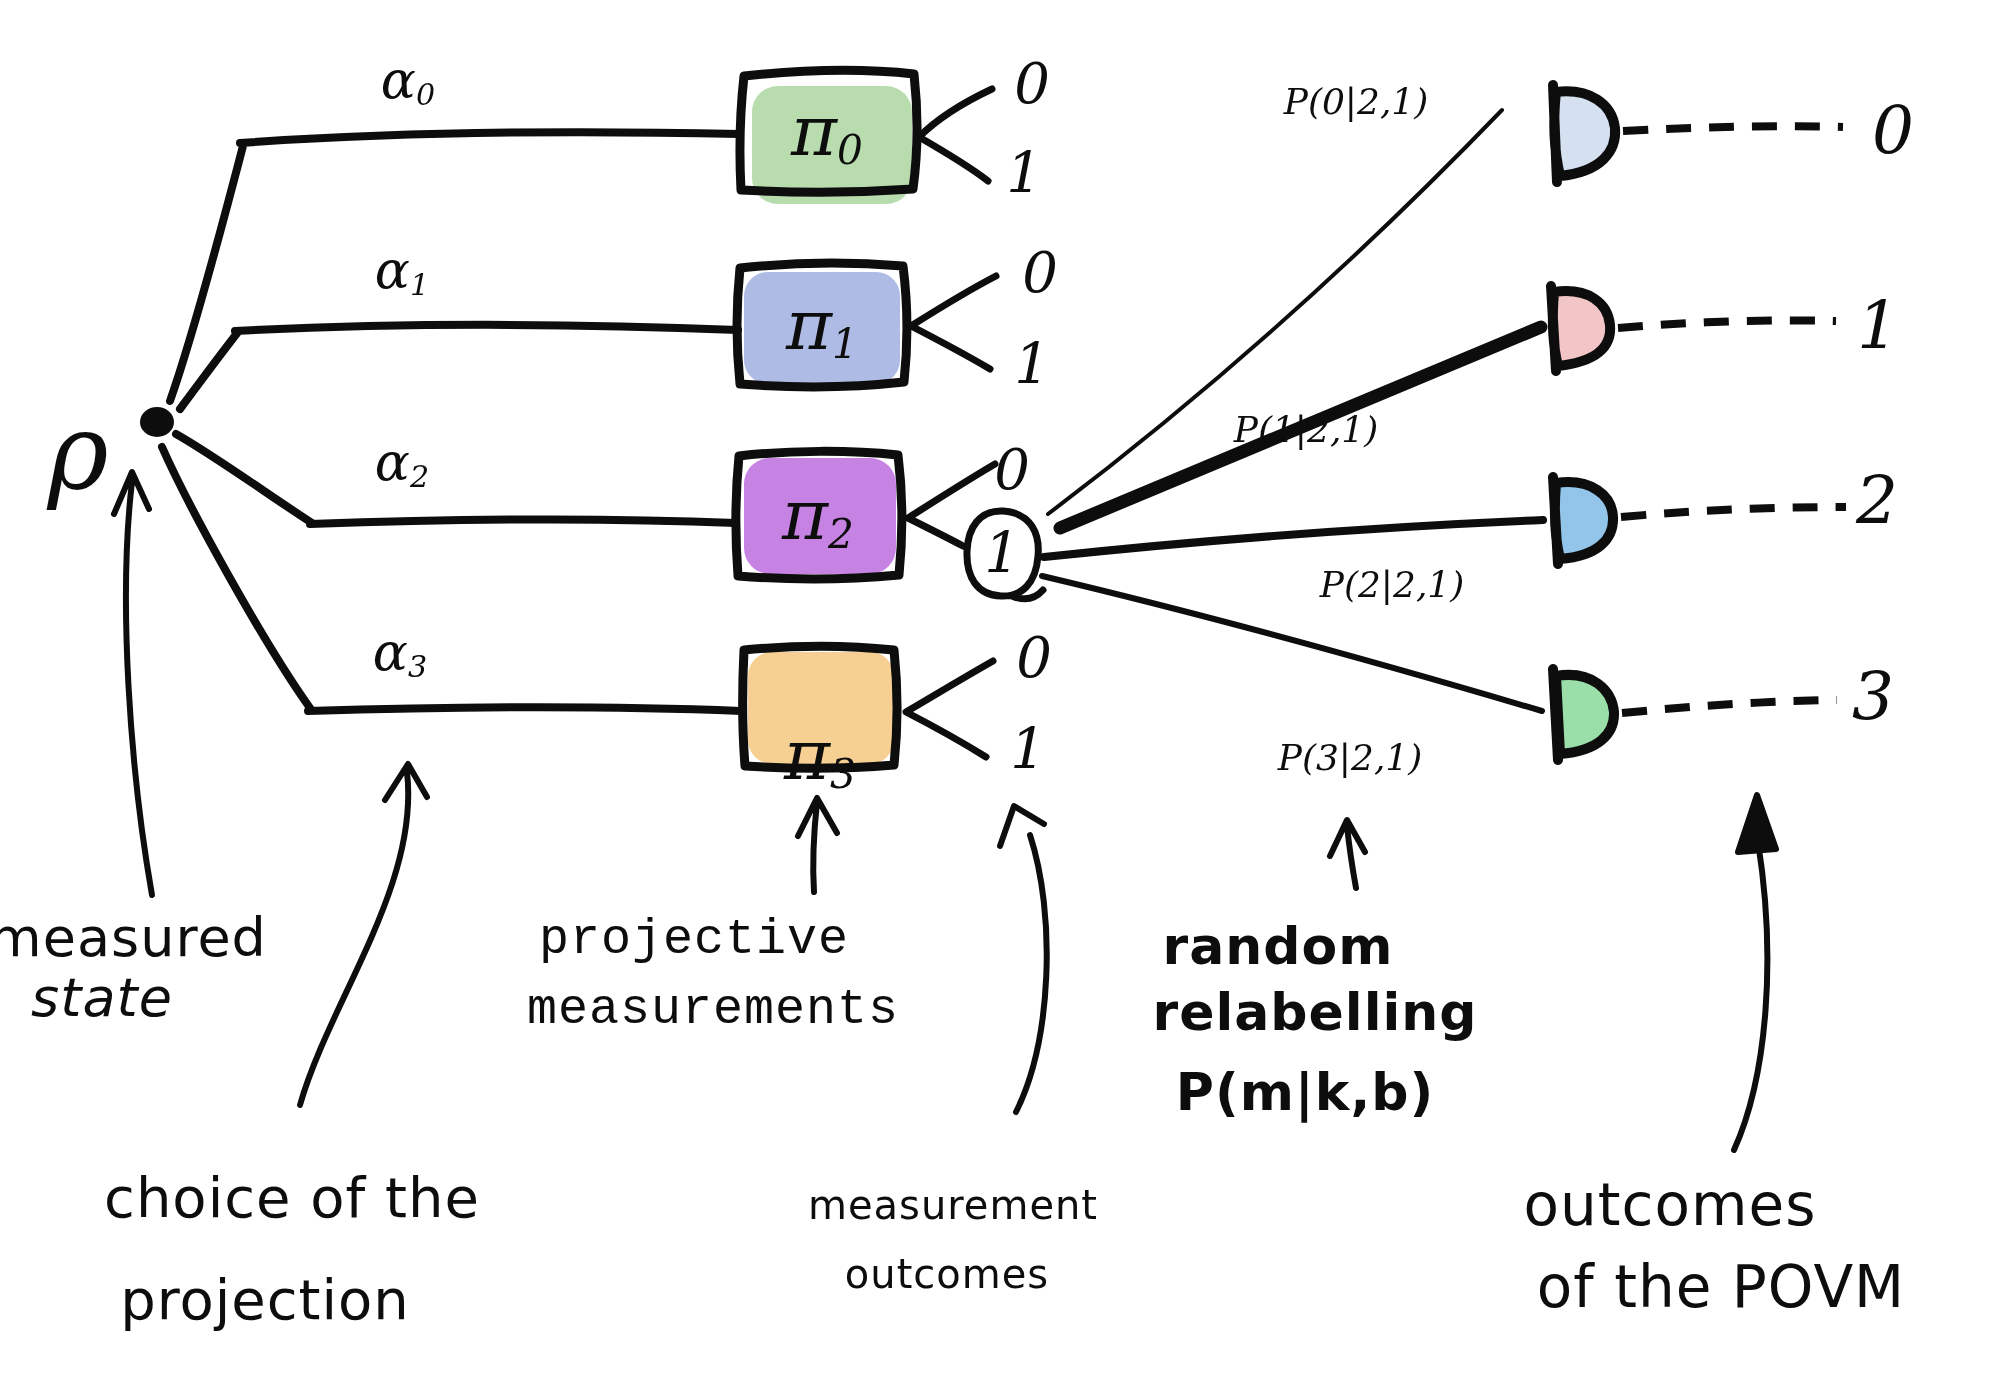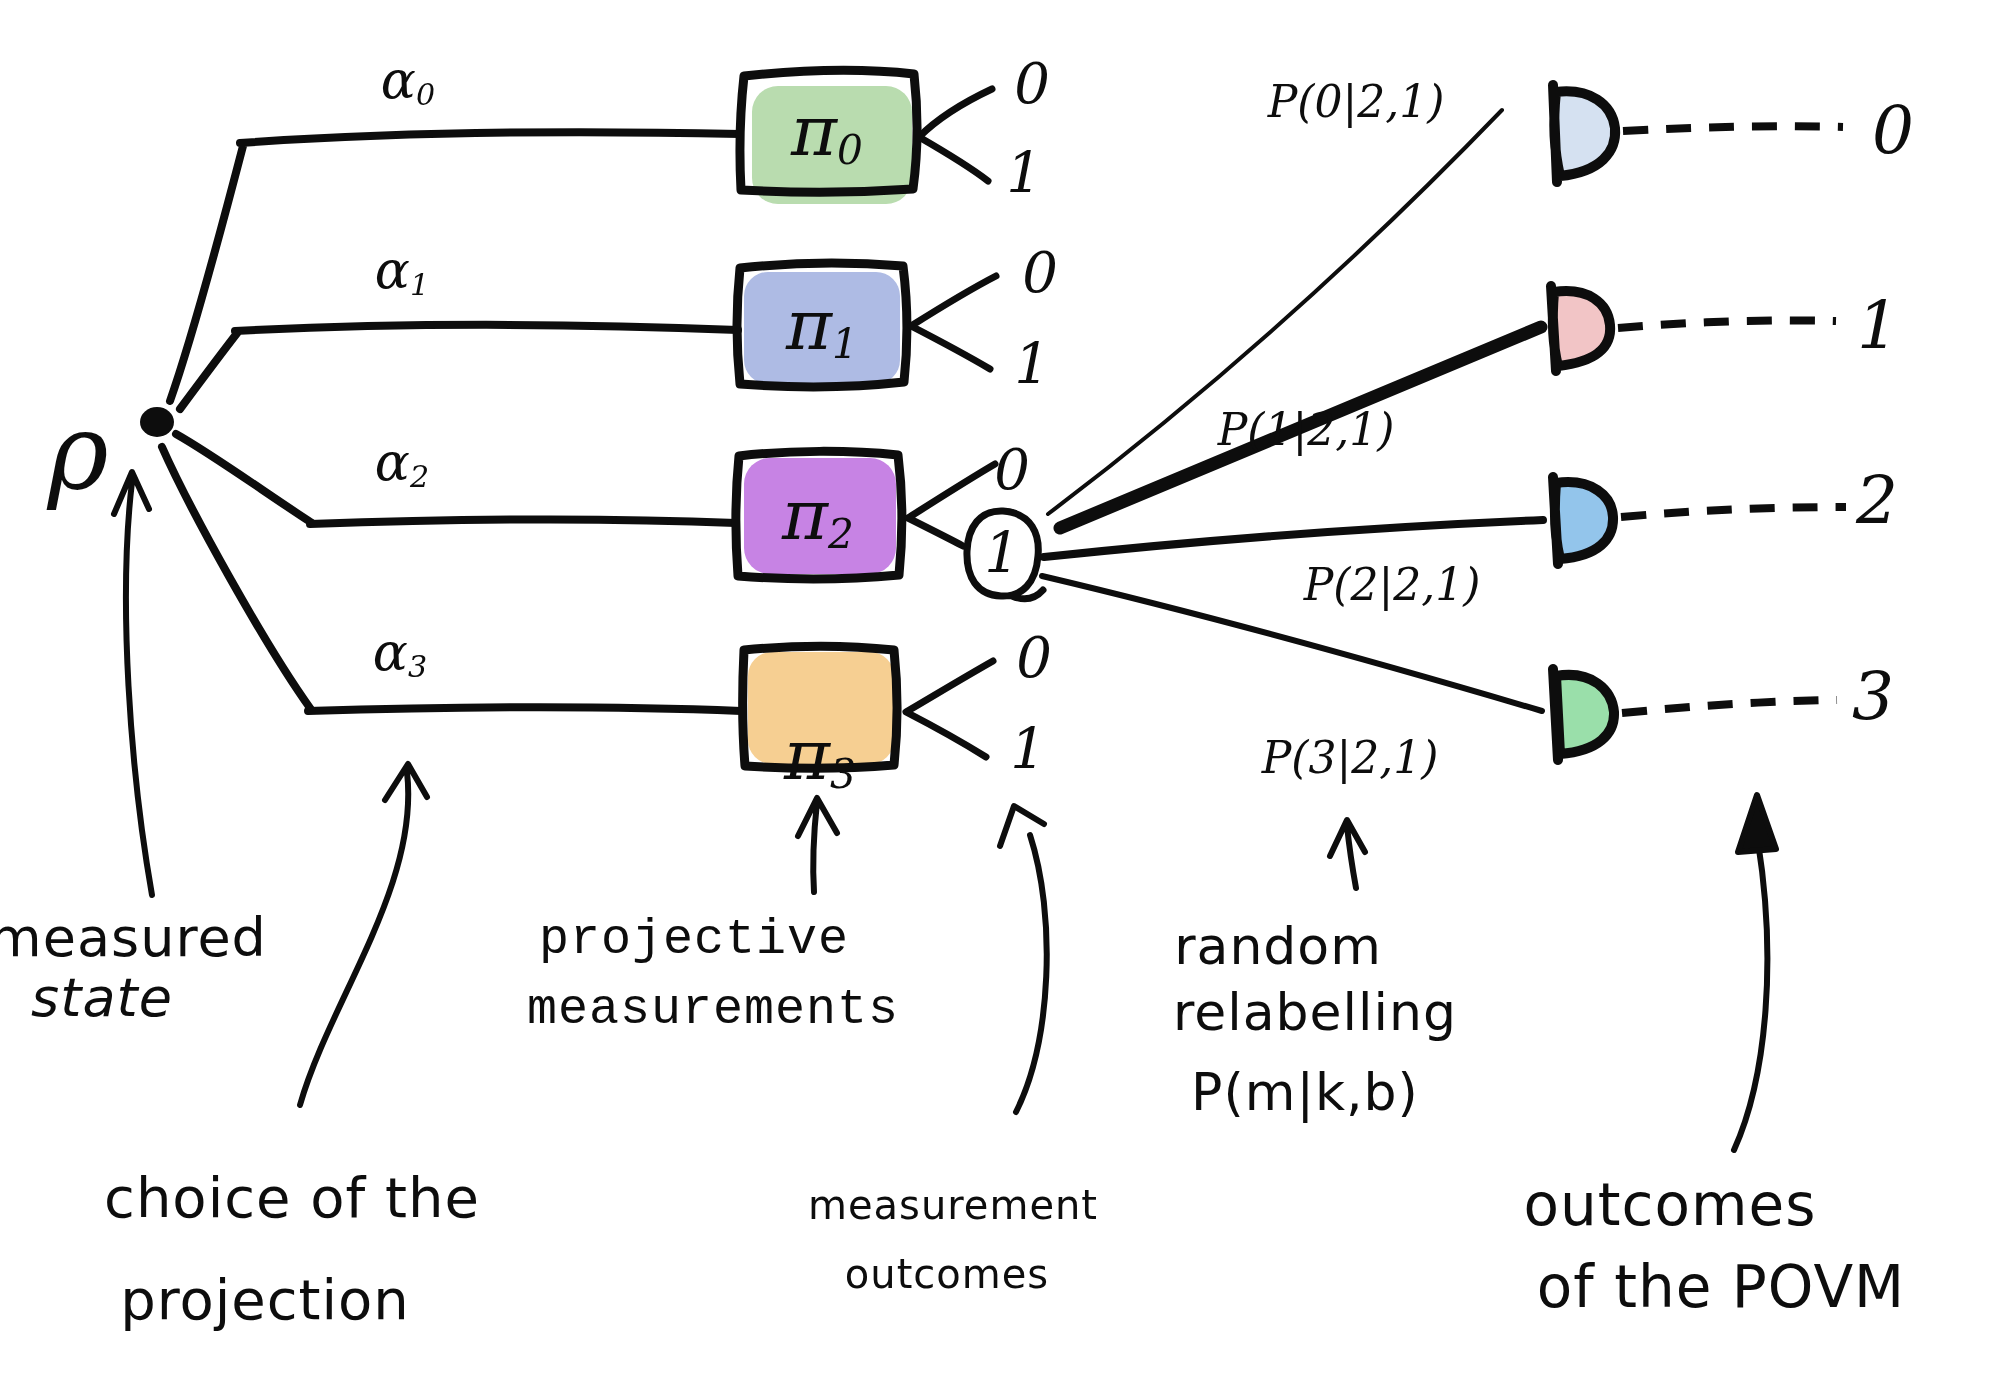--- a/index.html
+++ b/index.html
@@ -8,26 +8,26 @@
   svg.strokes{position:absolute;left:0;top:0;}
   .lbl{position:absolute;transform:translate(-50%,-50%);white-space:nowrap;line-height:1;}
   .math{font-family:"DejaVu Serif",serif;font-style:italic;}
   .hand{font-family:"DejaVu Sans",sans-serif;letter-spacing:1px;}
   .sub{font-size:58%;vertical-align:-22%;}
   .rho{font-size:104px;}
   .alpha{font-size:52px;}
   .pi{font-size:70px;}
   .digit{font-size:56px;font-style:italic;font-family:"DejaVu Serif",serif;}
   .povm-digit{font-size:66px;font-style:italic;font-family:"DejaVu Serif",serif;}
-  .plabel{font-size:44px;font-style:italic;font-family:"DejaVu Serif",serif;}
+  .plabel{font-size:36px;font-style:italic;font-family:"DejaVu Serif",serif;}
   .ann1{font-size:54px;}
   .ann2{font-size:56px;}
   .ann3{font-size:50px;font-family:Liberation Mono, monospace;}
   .ann4{font-size:40px;}
-  .ann5{font-size:52px;}
+  .ann5{font-size:52px;font-weight:bold;}
   .ann6{font-size:58px;}
 </style>
 </head>
 <body>
 
 <div class="canvas">
 
   <svg class="strokes" width="2000" height="1382" viewBox="0 0 2000 1382" fill="none" stroke="#0d0d0d" stroke-linecap="round" stroke-linejoin="round">
 
     <ellipse cx="157" cy="422" rx="17" ry="15" fill="#0d0d0d" stroke="none"></ellipse>

